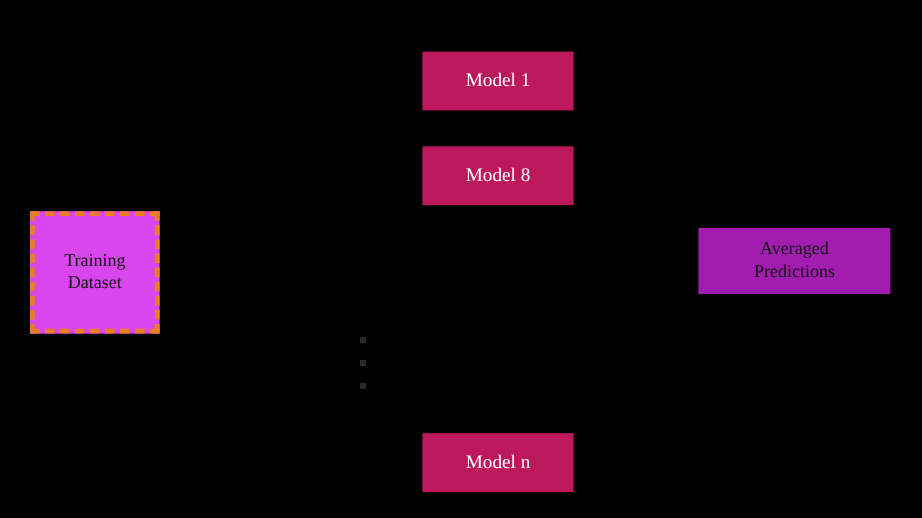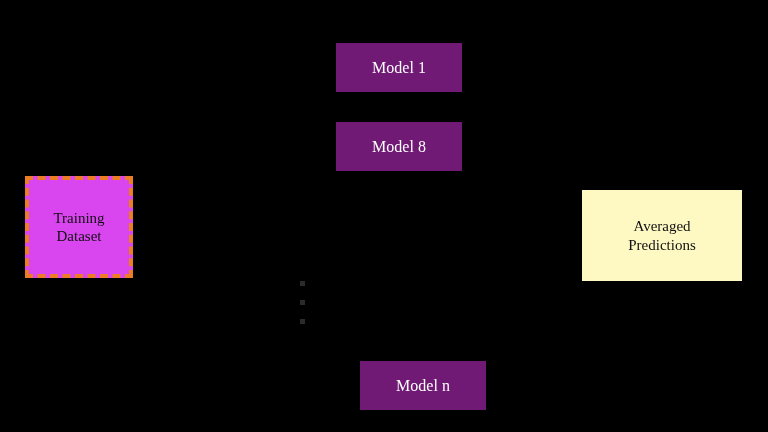--- a/index.html
+++ b/index.html
@@ -38,40 +38,40 @@
     color: #101010;
     font-size: 15px;
   }
   .dataset-box .label {
     display: block;
     white-space: pre-line;
   }
 
   
   .model-box {
-    left: 336px;
+    left: 352px;
     width: 126px;
     height: 49px;
-    background: #701a75;
+    background: #be185d;
     color: #FFFFFF;
     font-size: 16px;
     justify-content: center;
   }
   .model-1 { top: 43px; }
   .model-2 { top: 122px; }
   .model-3 { top: 202px; }
-  .model-n { top: 361px; margin-left: 24px; }
+  .model-n { top: 361px; }
 
   
   .predictions-box {
     left: 582px;
     top: 190px;
     width: 160px;
-    height: 91px;
-    background: #fef9c3;
+    height: 55px;
+    background: #a21caf;
     color: #101010;
     font-size: 15px;
   }
   .predictions-box .label {
     display: block;
     white-space: pre-line;
   }
 
   
   .ellipsis {

